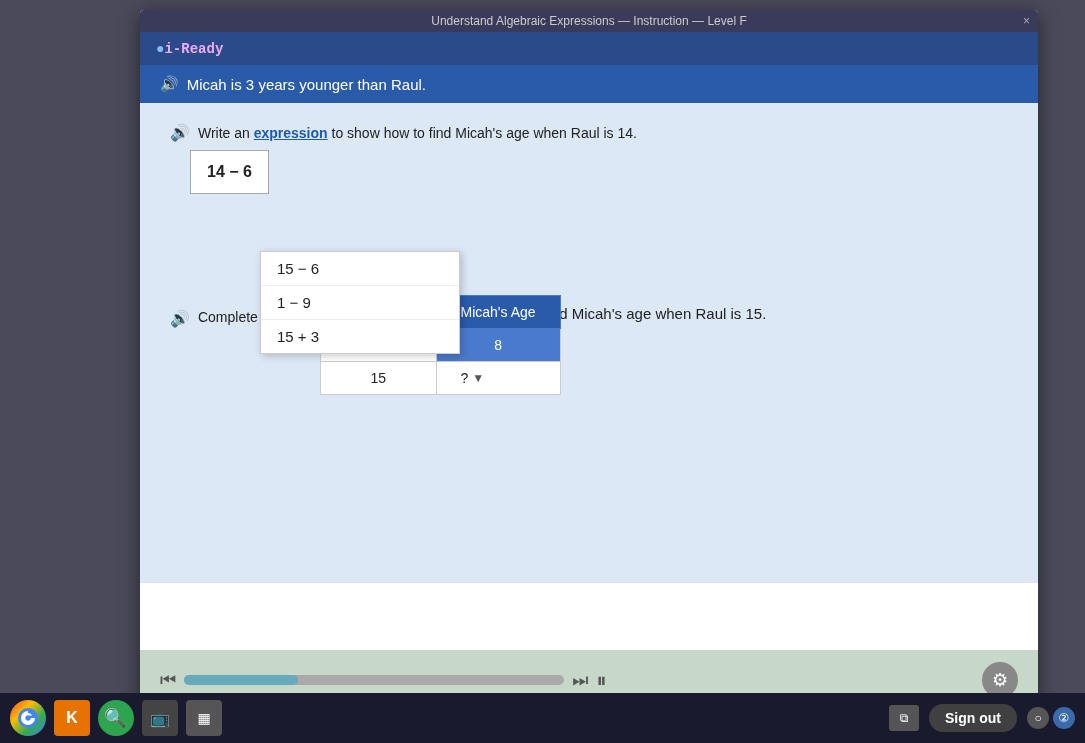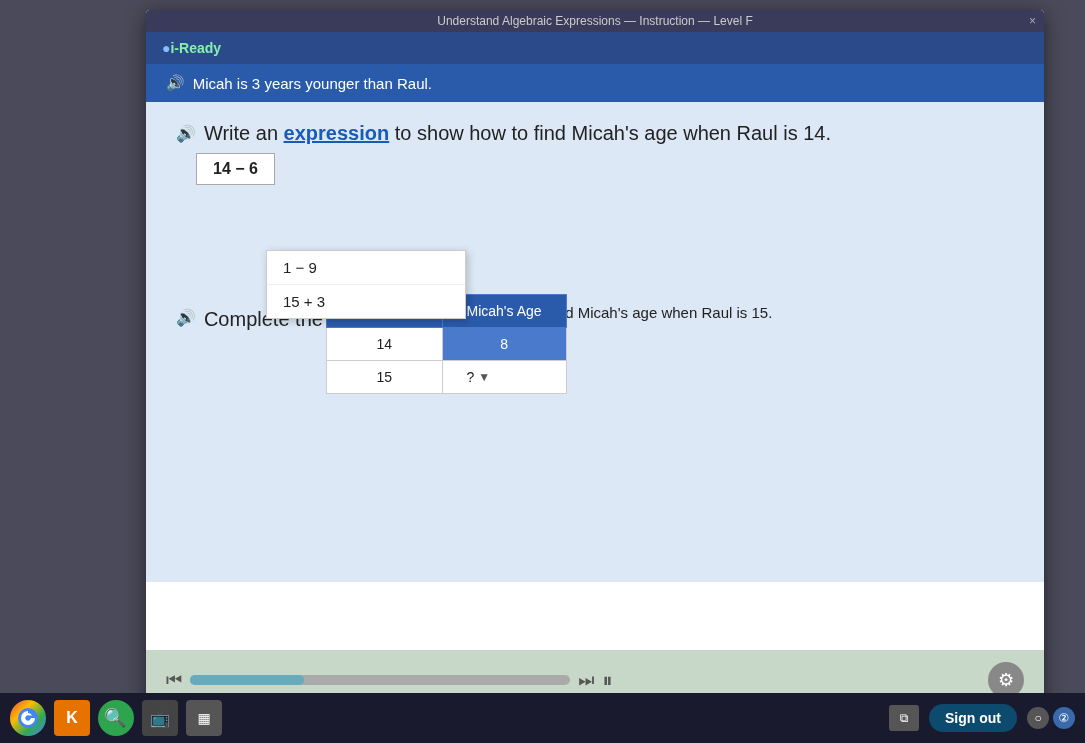--- a/index.html
+++ b/index.html
@@ -9,21 +9,21 @@
       background: #4a4a5a;
       font-family: Arial, sans-serif;
       overflow: hidden;
       position: relative;
     }
 
     
     .browser-window {
       position: absolute;
       top: 10px;
-      left: 146px;
+      left: 140px;
       width: 898px;
       height: 700px;
       background: #fff;
       border-radius: 4px 4px 0 0;
       overflow: hidden;
       box-shadow: 0 4px 20px rgba(0,0,0,0.5);
     }
 
     
     .title-bar {
@@ -75,21 +75,21 @@
       color: #1a5ab8;
       text-decoration: underline;
       font-weight: bold;
     }
 
     
     .expression-box {
       display: inline-block;
       background: white;
       border: 1px solid #aaa;
-      padding: 6px 16px;
+      padding: 12px 16px;
       font-size: 16px;
       font-weight: bold;
       color: #222;
       margin-left: 20px;
       margin-bottom: 0;
     }
 
     
     .dropdown-menu {
       background: white;
@@ -151,21 +151,21 @@
     }
 
     .question-row {
       display: flex;
       align-items: center;
       gap: 8px;
       margin-bottom: 8px;
     }
 
     .partial-text {
-      font-size: 20px;
+      font-size: 14px;
       color: #222;
     }
 
     .complete-the-text {
       white-space: nowrap;
     }
 
     
     .bottom-toolbar {
       position: absolute;
@@ -273,21 +273,21 @@
       border-radius: 3px;
       display: flex;
       align-items: center;
       justify-content: center;
       color: white;
       font-size: 12px;
       cursor: pointer;
     }
 
     .sign-out-btn {
-      background: #0c4a6e;
+      background: #404040;
       color: white;
       border: none;
       padding: 6px 16px;
       border-radius: 20px;
       font-size: 14px;
       cursor: pointer;
       font-weight: bold;
     }
 
     .circle-icons {
@@ -337,21 +337,21 @@
 
 <div class="browser-window">
 
   <div class="title-bar">
     <span>Understand Algebraic Expressions — Instruction — Level F</span>
     <span class="close-btn">×</span>
   </div>
 
   <div class="iready-header">
     <span>
-      <span style="color:#8bf;">●</span><span style="font-weight:bold;color:#86efac;">i-Ready</span>
+      <span style="color:#8bf;">●</span><span style="font-weight:bold;color:#f0abfc;font-family:Liberation Mono, monospace;">i-Ready</span>
     </span>
   </div>
 
   <div class="instruction-bar">
     <span>🔊</span>
     <span>Micah is 3 years younger than Raul.</span>
   </div>
 
   <div class="content-area">
 
@@ -366,20 +366,21 @@
     </div>
 
     
     <div class="expression-box">
       <span>14 − 6</span>
     </div>
 
     
     <div class="dropdown-overlay">
       <div class="dropdown-menu">
+        <div class="dropdown-option">15 − 6</div>
         <div class="dropdown-option">1 − 9</div>
         <div class="dropdown-option">15 + 3</div>
       </div>
     </div>
 
     
     <div style="position:absolute; top:198px; left:30px; display:flex; align-items:flex-start; gap:8px;">
       <span style="margin-top:8px;">🔊</span>
       <span class="partial-text complete-the-text" style="margin-top:8px;">
         <span>Complete the</span>

